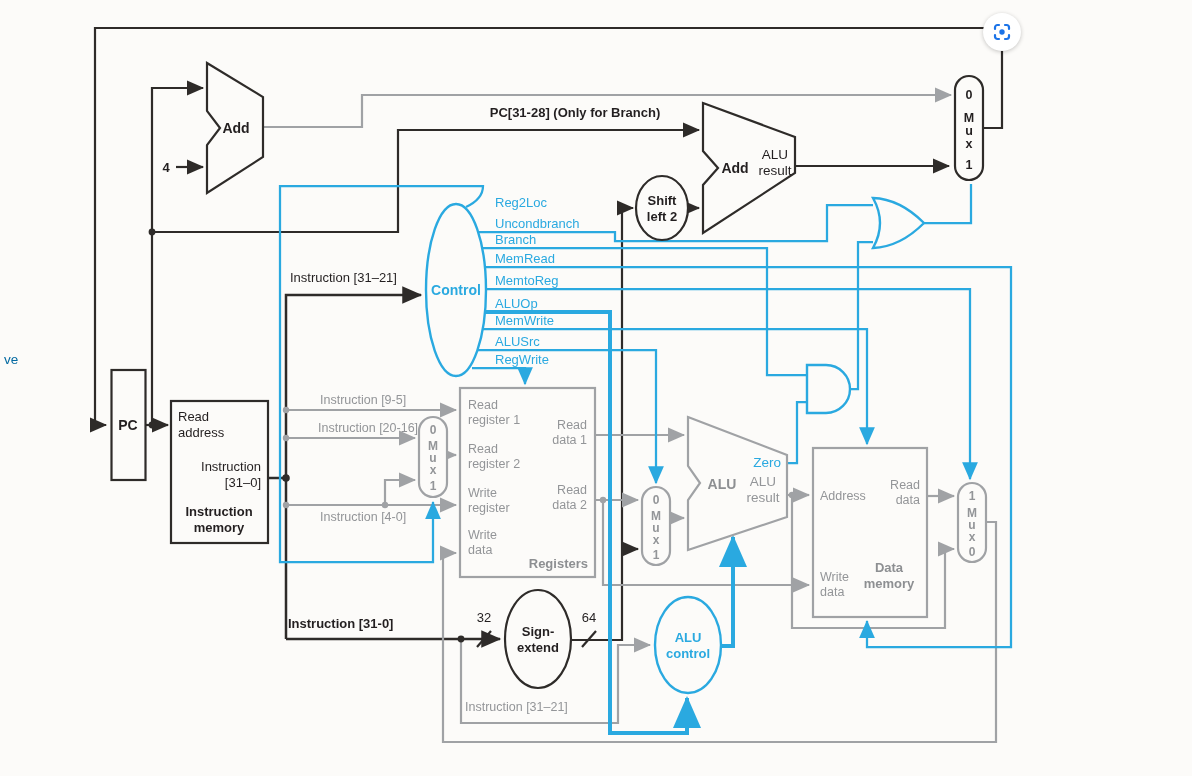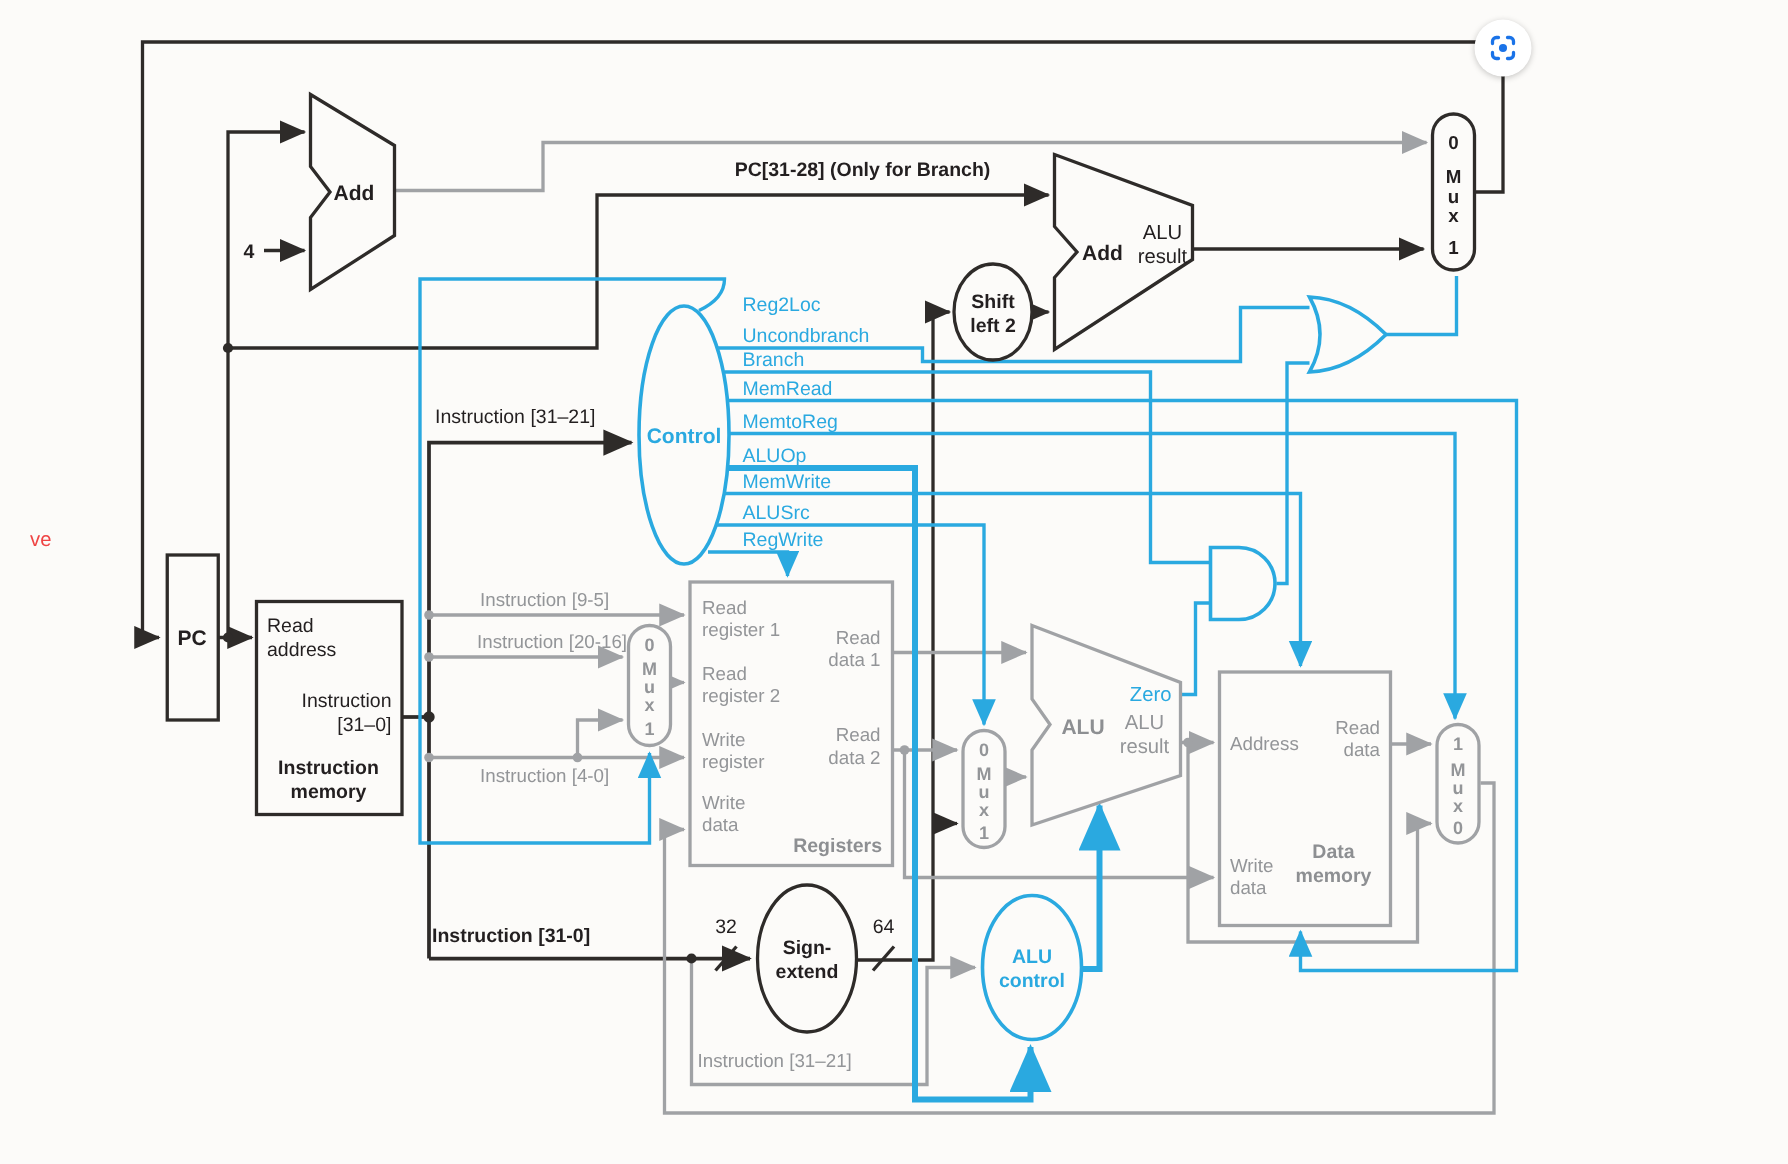--- a/index.html
+++ b/index.html
@@ -4,21 +4,21 @@
 <style>
   html,body{margin:0;padding:0;}
   body{
     width:1192px;height:776px;position:relative;overflow:hidden;
     background:#fcfbf9;
     font-family:"Liberation Sans", sans-serif;
   }
   #stage{position:absolute;inset:0;}
   svg text{font-family:"Liberation Sans", sans-serif;}
   .side-text{
-    position:absolute;left:20px;top:352px;font-size:13.5px;color:#ef4444;
+    position:absolute;left:4px;top:352px;font-size:13.5px;color:#0369a1;
     font-family:"Liberation Sans", sans-serif;cursor:pointer;
   }
   .lens-btn{
     position:absolute;left:983px;top:13px;width:38px;height:38px;border-radius:50%;
     background:#ffffff;box-shadow:0 1px 4px rgba(0,0,0,.22);
     display:flex;align-items:center;justify-content:center;cursor:pointer;
   }
 </style>
 </head>
 <body>

